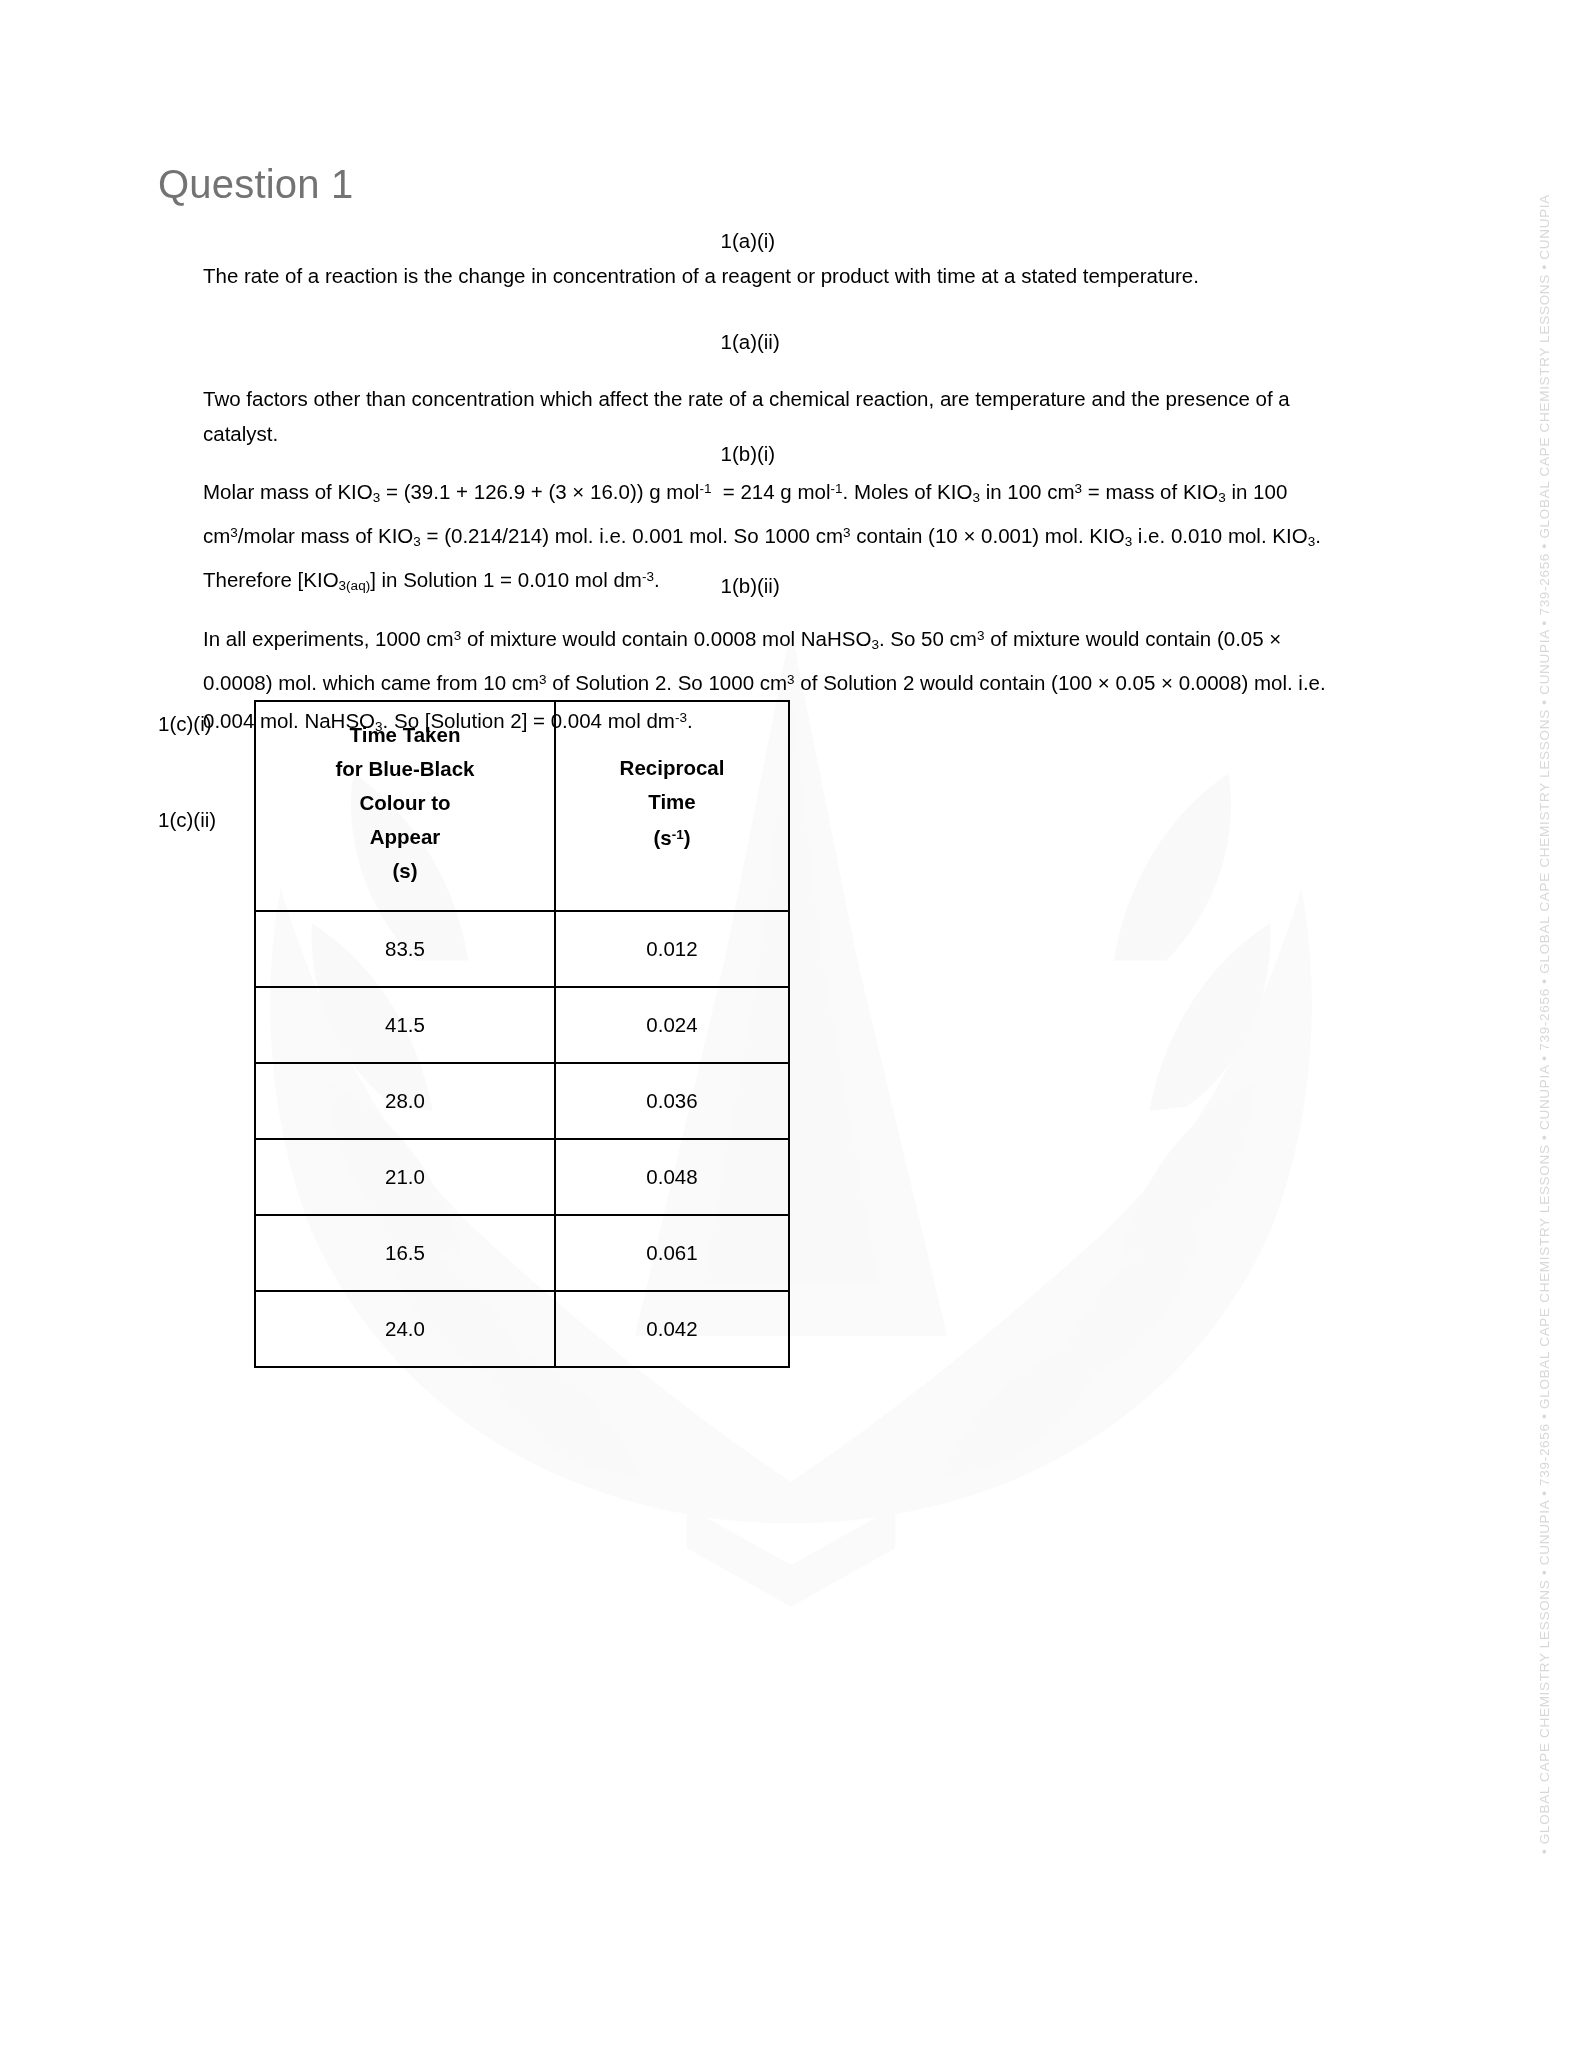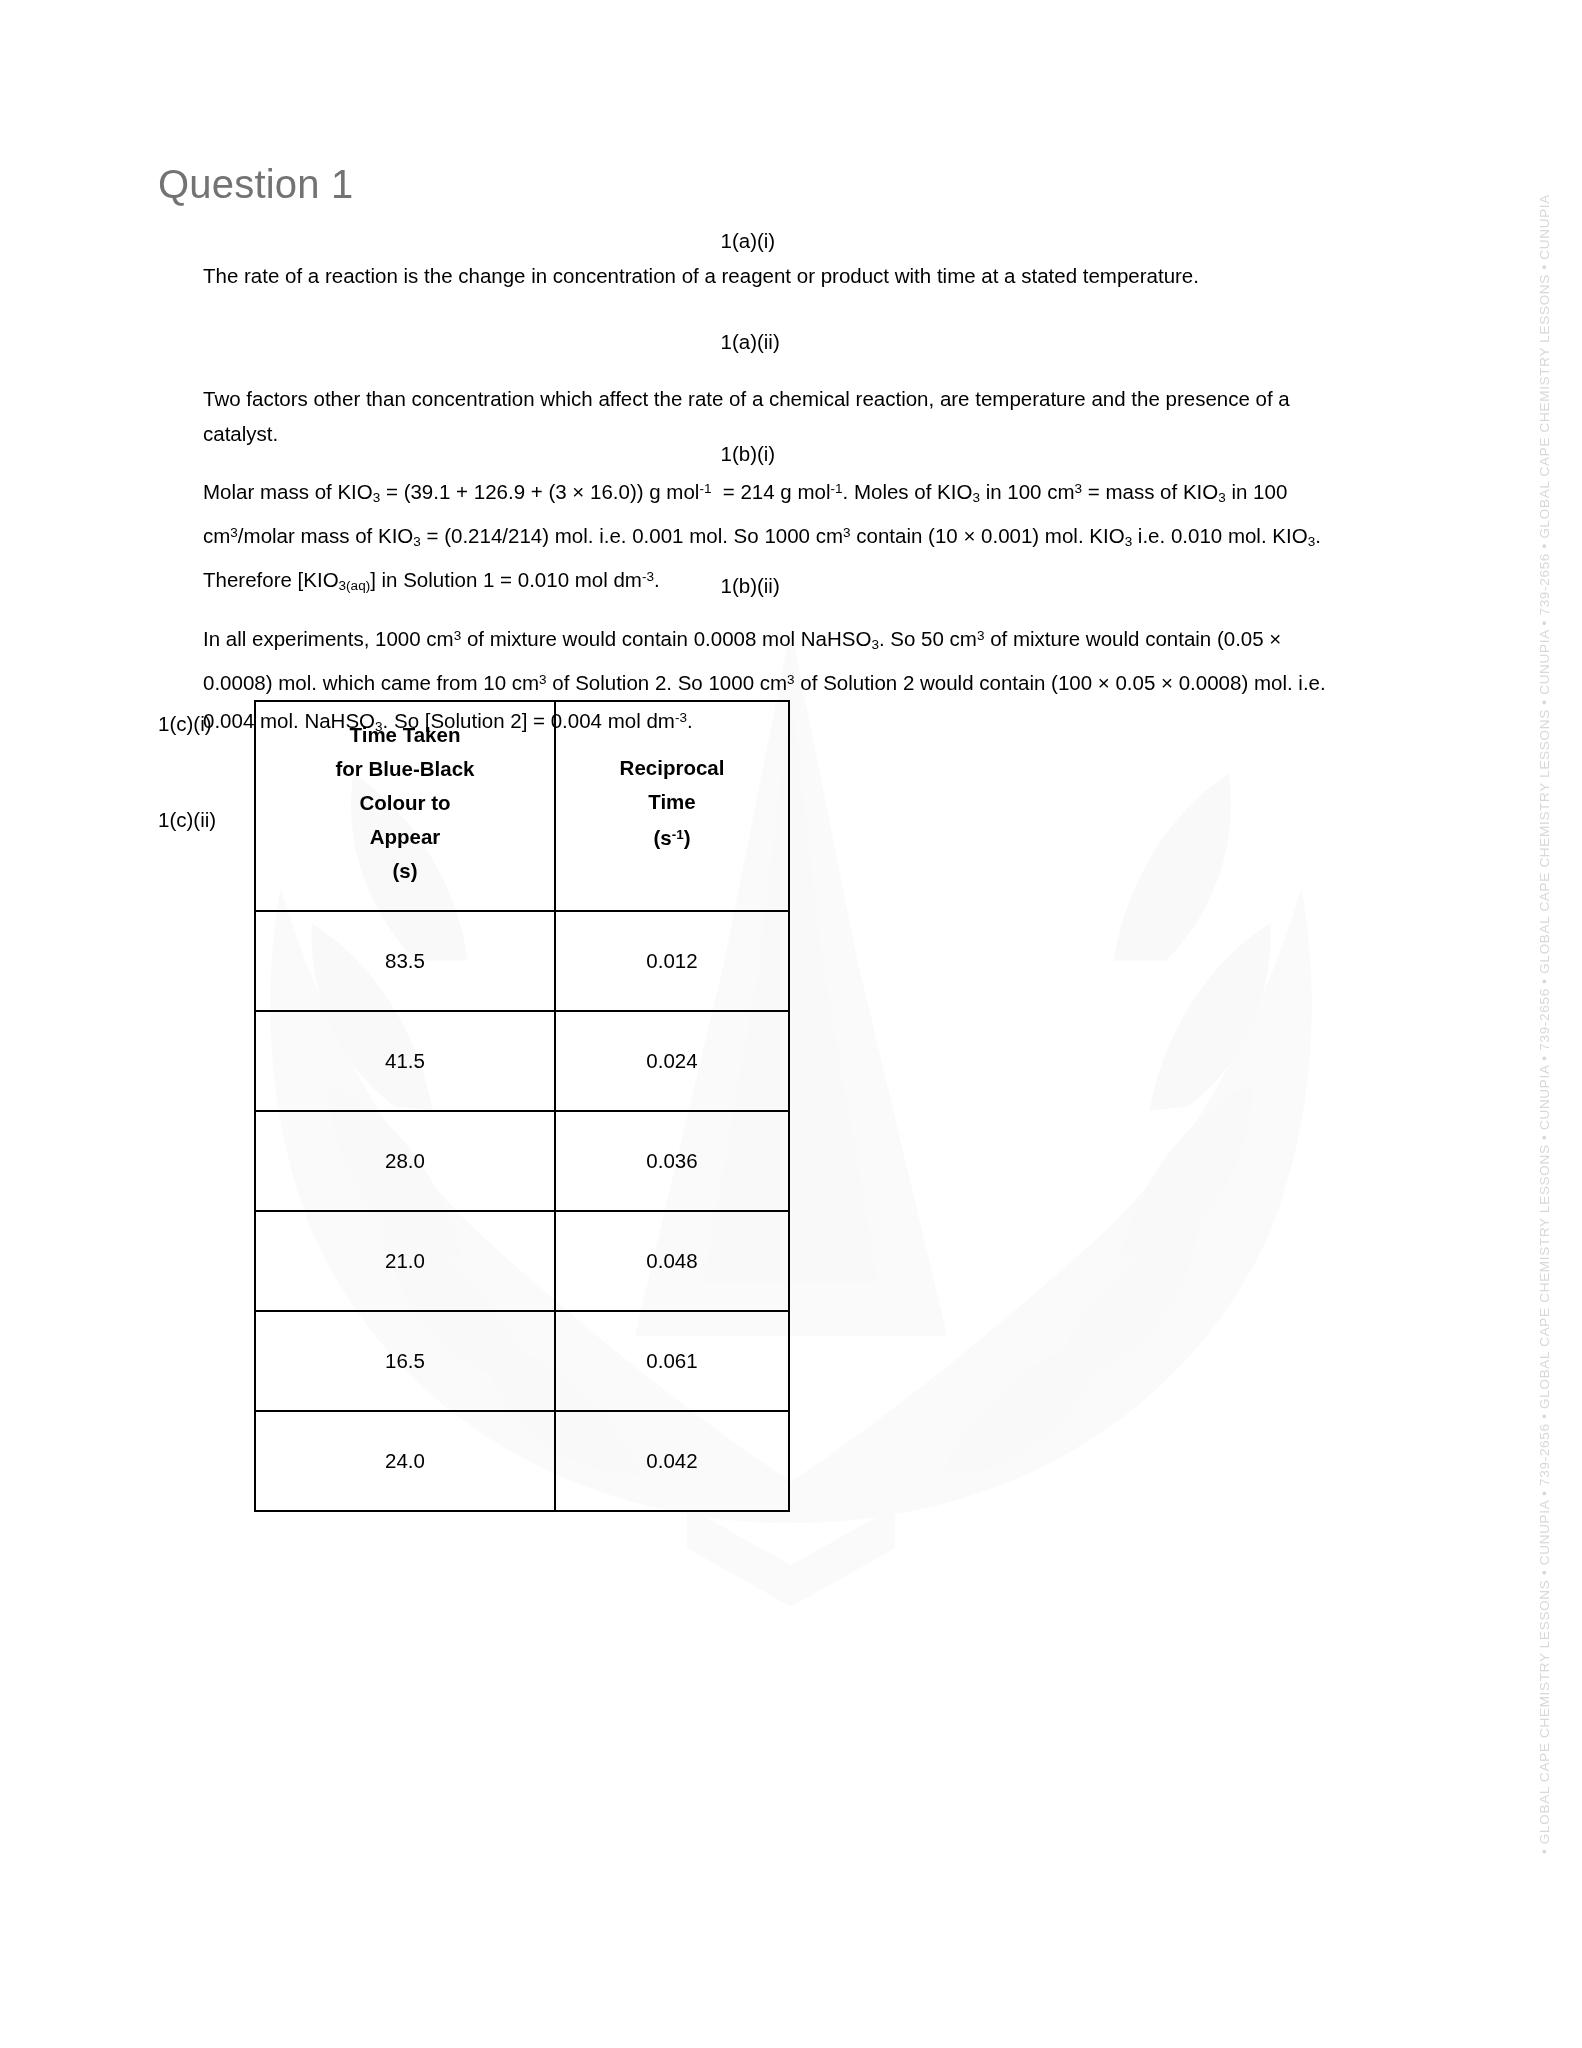--- a/index.html
+++ b/index.html
@@ -113,21 +113,21 @@
     vertical-align: middle;
   }
   table.data-table th {
     font-weight: bold;
     line-height: 34px;
     padding: 16px 10px 22px 10px;
   }
   table.data-table td {
     font-weight: normal;
     height: 74px;
-    padding: 12px 10px;
+    padding: 0 10px;
   }
   table.data-table .col-time { width: 278px; }
   table.data-table .col-recip { width: 212px; }
 
   .label-left {
     position: absolute;
     font-size: 20.5px;
     line-height: 35px;
     color: #000;
   }

